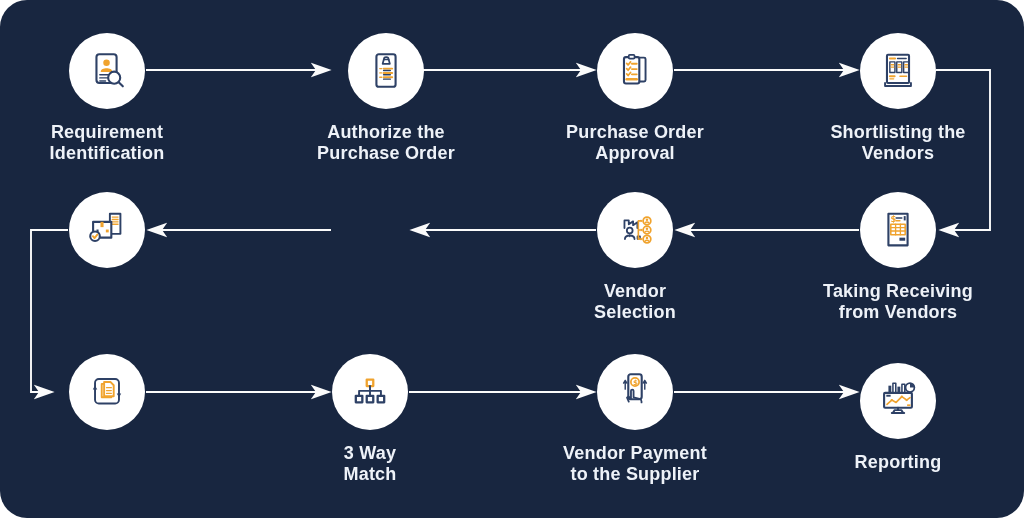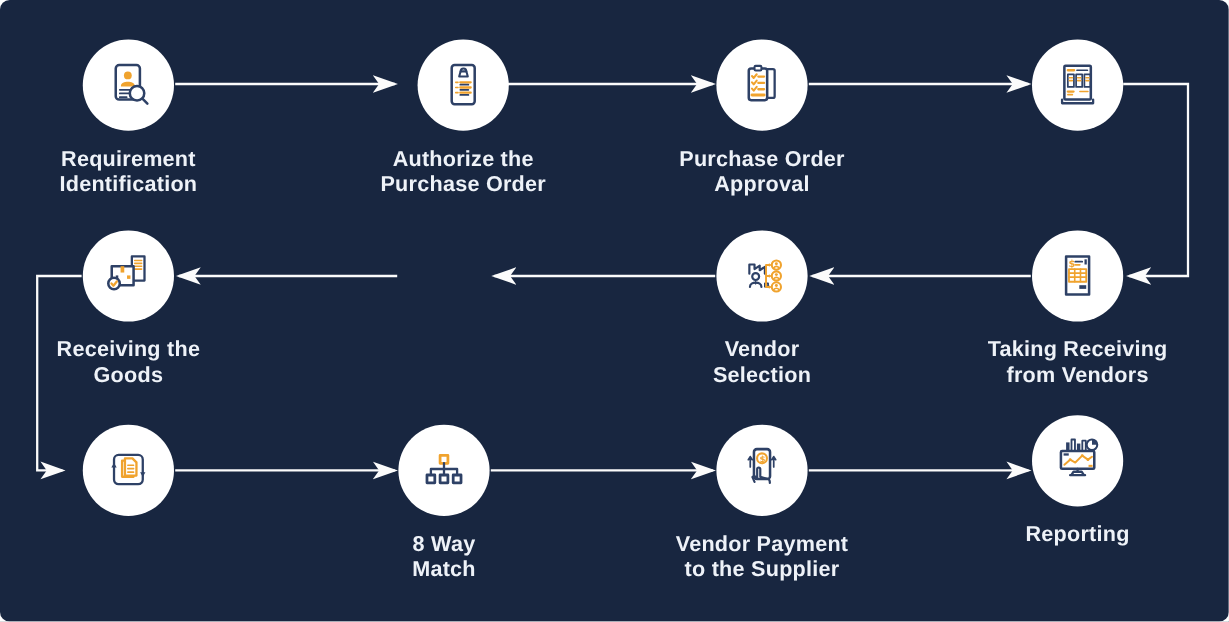--- a/index.html
+++ b/index.html
@@ -1,37 +1,37 @@
 <!DOCTYPE html>
 <html><head>
 <meta charset="utf-8">
 <style>
   html,body{margin:0;padding:0;background:#ffffff;}
   .canvas{
     position:relative;width:1024px;height:518px;overflow:hidden;
-    background:#182640;border-radius:8px;
+    background:#182640;border-radius:27px;
     font-family:"Liberation Sans","DejaVu Sans",sans-serif;
     text-decoration:underline;
   }
   .connectors{position:absolute;left:0;top:0;width:1024px;height:518px;}
   .step{position:absolute;width:220px;display:flex;flex-direction:column;align-items:center;}
   .circle{
     width:76px;height:76px;border-radius:50%;background:#ffffff;
     display:flex;align-items:center;justify-content:center;flex:0 0 auto;
   }
   .circle svg{width:46px;height:46px;display:block;}
   .label{
     margin-top:13px;text-align:center;color:#eef2f8;font-weight:700;
     font-size:18px;line-height:21px;letter-spacing:.2px;
   }
   .label span{display:block;}
   
   .s1 {left:-3px; top:33px;}  .s2 {left:276px;top:33px;}  .s3 {left:525px;top:33px;}  .s4 {left:788px;top:33px;}
   .s5 {left:788px;top:192px;} .s6 {left:525px;top:192px;} .s7 {left:260px;top:192px;} .s8 {left:-3px; top:192px;}
-  .s9 {left:-3px; top:354px;} .s10{left:260px;top:354px;} .s11{left:525px;top:354px;} .s12{left:788px;top:346px;}
+  .s9 {left:-3px; top:354px;} .s10{left:260px;top:354px;} .s11{left:525px;top:354px;} .s12{left:788px;top:363px;}
   
   .ln {fill:none;stroke:#2e4166;stroke-width:2.2;stroke-linecap:round;stroke-linejoin:round;}
   .lnw{fill:#ffffff;stroke:#2e4166;stroke-width:2.2;stroke-linecap:round;stroke-linejoin:round;}
   .lnt{fill:none;stroke:#2e4166;stroke-width:1.5;stroke-linecap:round;stroke-linejoin:round;}
   .lo {fill:none;stroke:#f0a32e;stroke-width:2;stroke-linecap:round;stroke-linejoin:round;}
   .lot{fill:none;stroke:#f0a32e;stroke-width:1.4;stroke-linecap:round;}
   .fo {fill:#f0a32e;stroke:none;}
   .fn {fill:#2e4166;stroke:none;}
   .dollar{font-family:"DejaVu Sans",sans-serif;font-weight:bold;fill:#f0a32e;}
 </style>
@@ -120,20 +120,24 @@
         <path class="lnt" d="M23.5,11 h9"></path>
         <rect class="lnt" x="15.5" y="14.5" width="5.3" height="11"></rect>
         <rect class="lnt" x="22.7" y="14.5" width="5.3" height="11"></rect>
         <rect class="lnt" x="29.9" y="14.5" width="5.3" height="11"></rect>
         <path class="lot" d="M16.8,17.5 h2.7 M16.8,20 h2.7 M24,17.5 h2.7 M24,20 h2.7 M31.2,17.5 h2.7 M31.2,20 h2.7"></path>
         <path class="lo" d="M15.5,29.5 h5"></path>
         <path class="lot" d="M26,29.5 h7 M15.5,32.2 h4"></path>
         <path class="ln" style="stroke-width:2" d="M10.5,36.5 v3.2 h27 v-3.2"></path>
       </svg>
     </div>
+    <div class="label">
+      <span>Shortlisting the</span>
+      <span>Vendors</span>
+    </div>
   </div>
 
   <div class="step s5">
     <div class="circle">
       <svg viewBox="0 0 48 48">
         <rect class="lnw" x="14" y="7" width="20" height="33"></rect>
         <text class="dollar" x="16.2" y="16" font-size="8.5">$</text>
         <path class="lnt" d="M22,11.5 h6"></path>
         <rect class="fn" x="30" y="9.5" width="2" height="4.5"></rect>
         <path class="lot" d="M22,14.3 h4"></path>
@@ -182,24 +186,20 @@
         <rect class="lnw" style="stroke-width:2" x="27" y="7" width="11" height="21"></rect>
         <path class="lot" d="M29.5,10.5 h6 M29.5,13 h6 M29.5,15.5 h6 M29.5,18 h6"></path>
         <rect class="lnw" x="9.5" y="15.5" width="19" height="16.5"></rect>
         <rect class="fo" x="17.2" y="15.5" width="3.2" height="5.5"></rect>
         <rect class="fo" x="22.8" y="23.5" width="3" height="3"></rect>
         <rect class="fn" x="13" y="23.5" width="2.2" height="3.5"></rect>
         <circle cx="11.5" cy="30.5" r="5" fill="#ffffff" stroke="#2e4166" stroke-width="2.2"></circle>
         <path class="lo" d="M9.3,30.5 l1.7,1.9 2.9,-3.6"></path>
       </svg>
     </div>
-    <div class="label">
-      <span>Receiving the</span>
-      <span>Goods</span>
-    </div>
   </div>
 
   <div class="step s9">
     <div class="circle">
       <svg viewBox="0 0 48 48">
         <rect class="ln" style="stroke-width:2" x="11.5" y="10.5" width="25" height="25.5" rx="4"></rect>
         <path class="fn" d="M9.2,21.5 h4.6 l-2.3,-4.2 z"></path>
         <path class="fn" d="M34.2,25.5 h4.6 l-2.3,4.2 z"></path>
         <rect class="lo" style="fill:#ffffff" x="18.5" y="15.5" width="10" height="14"></rect>
         <path class="lo" style="fill:#ffffff" d="M21,13.5 h6.5 l3.5,3.5 v11.5 h-10 z"></path>
@@ -214,21 +214,21 @@
     <div class="circle">
       <svg viewBox="0 0 48 48">
         <rect class="lo" style="stroke-width:2.4" x="20.6" y="11" width="6.8" height="6.8"></rect>
         <path class="ln" style="stroke-width:2" d="M24,17.8 v5 M12.6,22.8 h22.8 M12.6,22.8 v5.2 M24,22.8 v5.2 M35.4,22.8 v5.2"></path>
         <rect class="ln" style="stroke-width:2.4" x="9.2" y="28" width="6.8" height="6.8"></rect>
         <rect class="ln" style="stroke-width:2.4" x="20.6" y="28" width="6.8" height="6.8"></rect>
         <rect class="ln" style="stroke-width:2.4" x="32" y="28" width="6.8" height="6.8"></rect>
       </svg>
     </div>
     <div class="label">
-      <span>8 Way</span>
+      <span>3 Way</span>
       <span>Match</span>
     </div>
   </div>
 
   <div class="step s11">
     <div class="circle">
       <svg viewBox="0 0 48 48">
         <rect class="lnw" x="17" y="5.5" width="14" height="26" rx="2.5"></rect>
         <circle class="lo" style="stroke-width:1.8" cx="24" cy="13.5" r="4.3"></circle>
         <text class="dollar" x="21.9" y="16.3" font-size="7.5">$</text>

